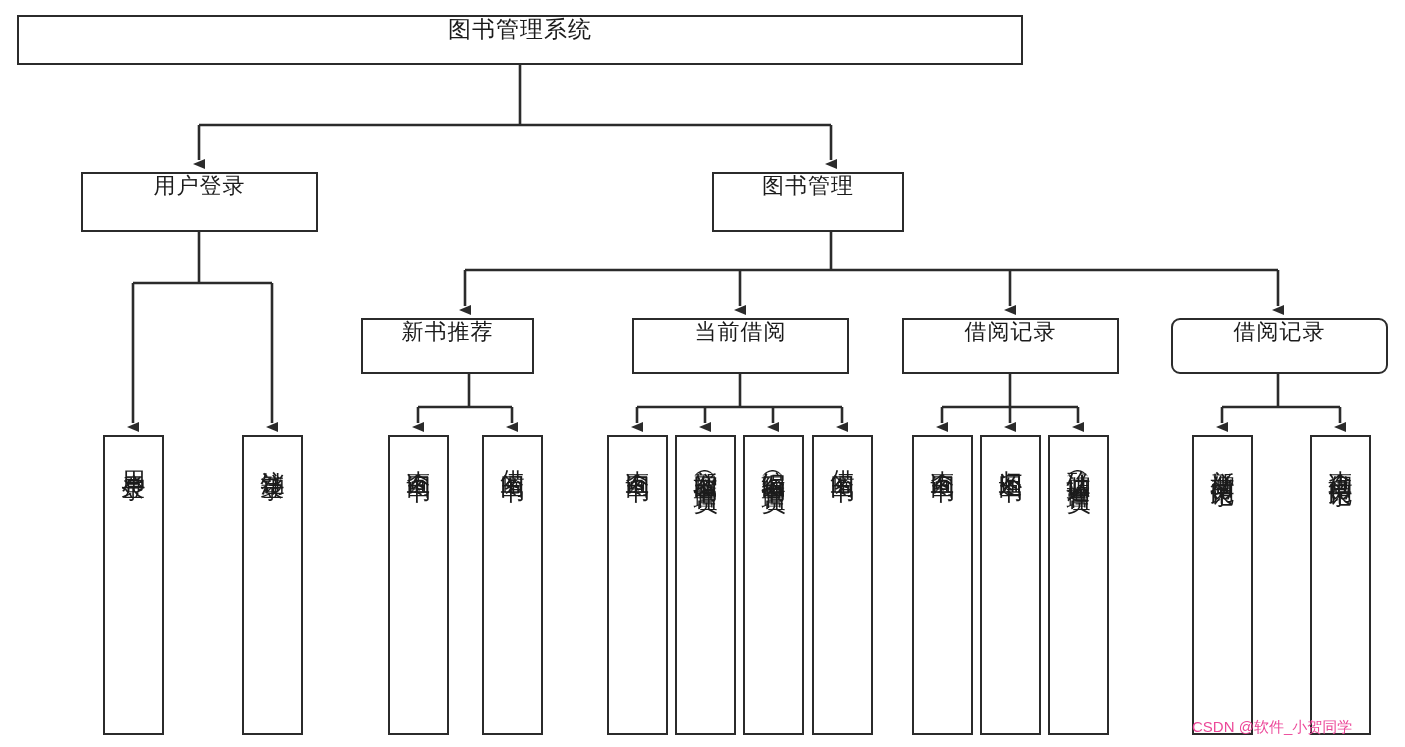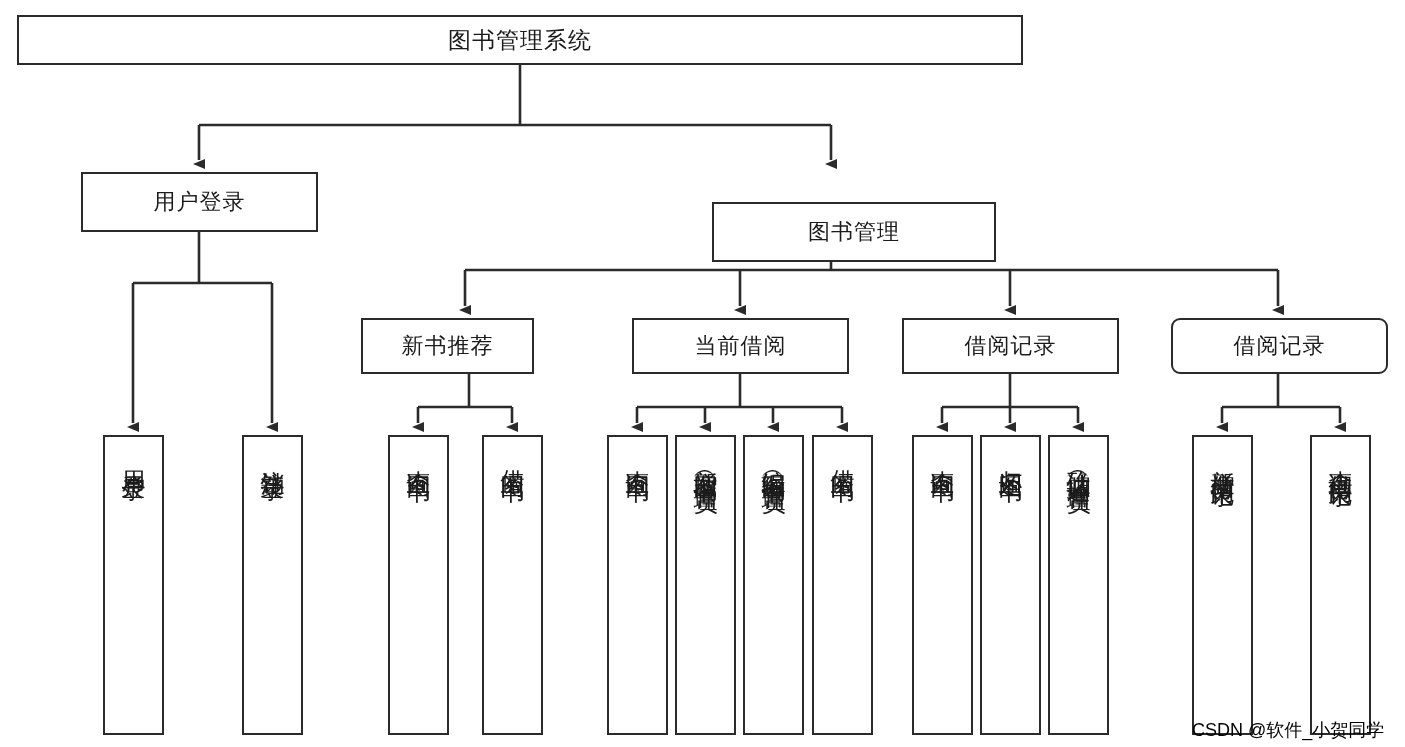--- a/index.html
+++ b/index.html
@@ -25,21 +25,20 @@
     width: 1405px;
     height: 747px;
     pointer-events: none;
   }
   .node {
     position: absolute;
     box-sizing: border-box;
     background: #ffffff;
     border: 2px solid #2b2b2b;
     display: flex;
-    align-items: center;
     justify-content: center;
     color: #1b1b1b;
     z-index: 2;
   }
   .node .lbl {
     display: block;
     text-align: center;
     line-height: 1.05;
   }
   
@@ -57,22 +56,22 @@
   .node.vert .lbl {
     writing-mode: vertical-rl;
     text-orientation: upright;
     font-size: 24px;
     letter-spacing: 3px;
     line-height: 1;
     white-space: nowrap;
   }
   .watermark {
     position: absolute;
-    color: #000000;
-    font-size: 18px;
+    color: #ec4899;
+    font-size: 15px;
     white-space: nowrap;
     z-index: 5;
     font-family: "Liberation Sans", "DejaVu Sans", sans-serif;
   }
 </style>
 </head>
 <body>
 
 <div id="canvas">
 
@@ -126,21 +125,21 @@
     </g>
   </svg>
 
   <div class="node horiz root" style="left:17px; top:15px; width:1006px; height:50px;">
     <span class="lbl">图书管理系统</span>
   </div>
 
   <div class="node horiz" style="left:81px; top:172px; width:237px; height:60px;">
     <span class="lbl">用户登录</span>
   </div>
-  <div class="node horiz" style="left:712px; top:172px; width:284px; height:60px;margin-top:30px;">
+  <div class="node horiz" style="left:712px; top:172px; width:192px; height:60px;">
     <span class="lbl">图书管理</span>
   </div>
 
   <div class="node horiz" style="left:361px; top:318px; width:173px; height:56px;">
     <span class="lbl">新书推荐</span>
   </div>
   <div class="node horiz" style="left:632px; top:318px; width:217px; height:56px;">
     <span class="lbl">当前借阅</span>
   </div>
   <div class="node horiz" style="left:902px; top:318px; width:217px; height:56px;">

